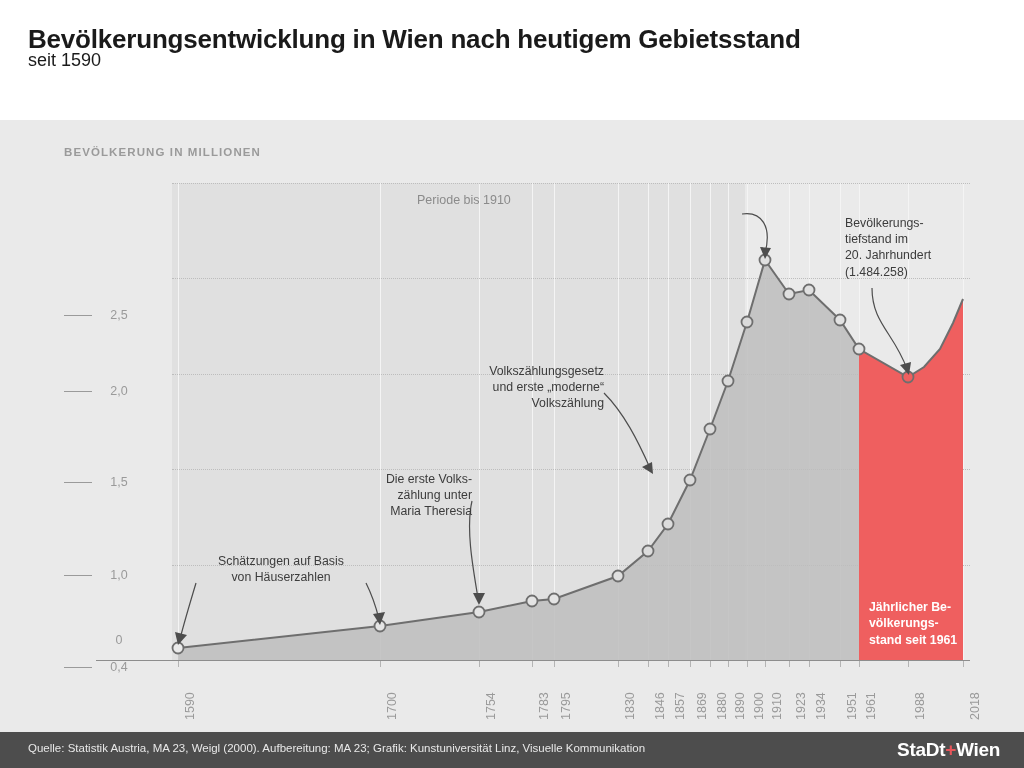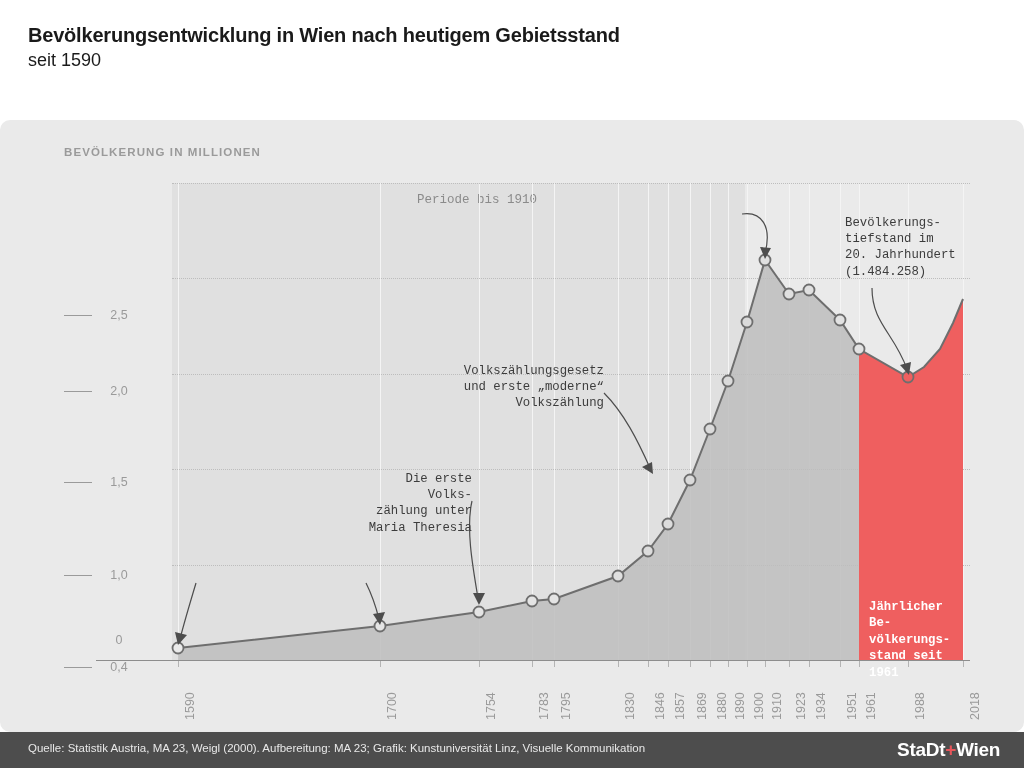--- a/index.html
+++ b/index.html
@@ -24,60 +24,58 @@
     position: absolute;
     left: 0; top: 0;
     width: 1024px;
     height: 120px;
     background: #ffffff;
   }
   .title {
     position: absolute;
     left: 28px;
     top: 24px;
-    font-size: 20px;
+    font-size: 26px;
     font-weight: bold;
     color: #1a1a1a;
     letter-spacing: -0.2px;
   }
   .subtitle {
     position: absolute;
     left: 28px;
     top: 50px;
     font-size: 18px;
     font-weight: normal;
     color: #1a1a1a;
   }
   
   .panel {
     position: absolute;
     left: 0;
     top: 120px;
     width: 1024px;
     height: 612px;
     background: #eaeaea;
-    border-radius: 10px;
   }
   .axis-title {
     position: absolute;
     left: 64px;
     top: 26px;
     font-size: 11.5px;
     font-weight: bold;
     letter-spacing: 1.1px;
     color: #9a9a9a;
   }
   
   .plot {
     position: absolute;
     left: 172px;
     top: 63px;
     width: 798px;
     height: 477px;
-    font-family: Liberation Mono, monospace;
   }
   .period-band {
     position: absolute;
     left: 0;
     top: 0;
     width: 573px;  
     height: 477px;
     background: #e0e0e0;
   }
   .period-label {
@@ -318,20 +316,24 @@
         <span>zählung unter</span><br>
         <span>Maria Theresia</span>
       </div>
 
       <div class="anno right" style="left:268px; top:180px; width:164px;">
         <span>Volkszählungsgesetz</span><br>
         <span>und erste „moderne“</span><br>
         <span>Volkszählung</span>
       </div>
 
+      <div class="anno center" style="left:26px; top:370px; width:166px;">
+        <span>Schätzungen auf Basis</span><br>
+        <span>von Häuserzahlen</span>
+      </div>
     </div>
 
     <div class="xtick" style="left:178px; top:541px;"></div>
     <div class="xlabel" style="left:183px; top:600px;">1590</div>
 
     <div class="xtick" style="left:380px; top:541px;"></div>
     <div class="xlabel" style="left:385px; top:600px;">1700</div>
 
     <div class="xtick" style="left:479px; top:541px;"></div>
     <div class="xlabel" style="left:484px; top:600px;">1754</div>

